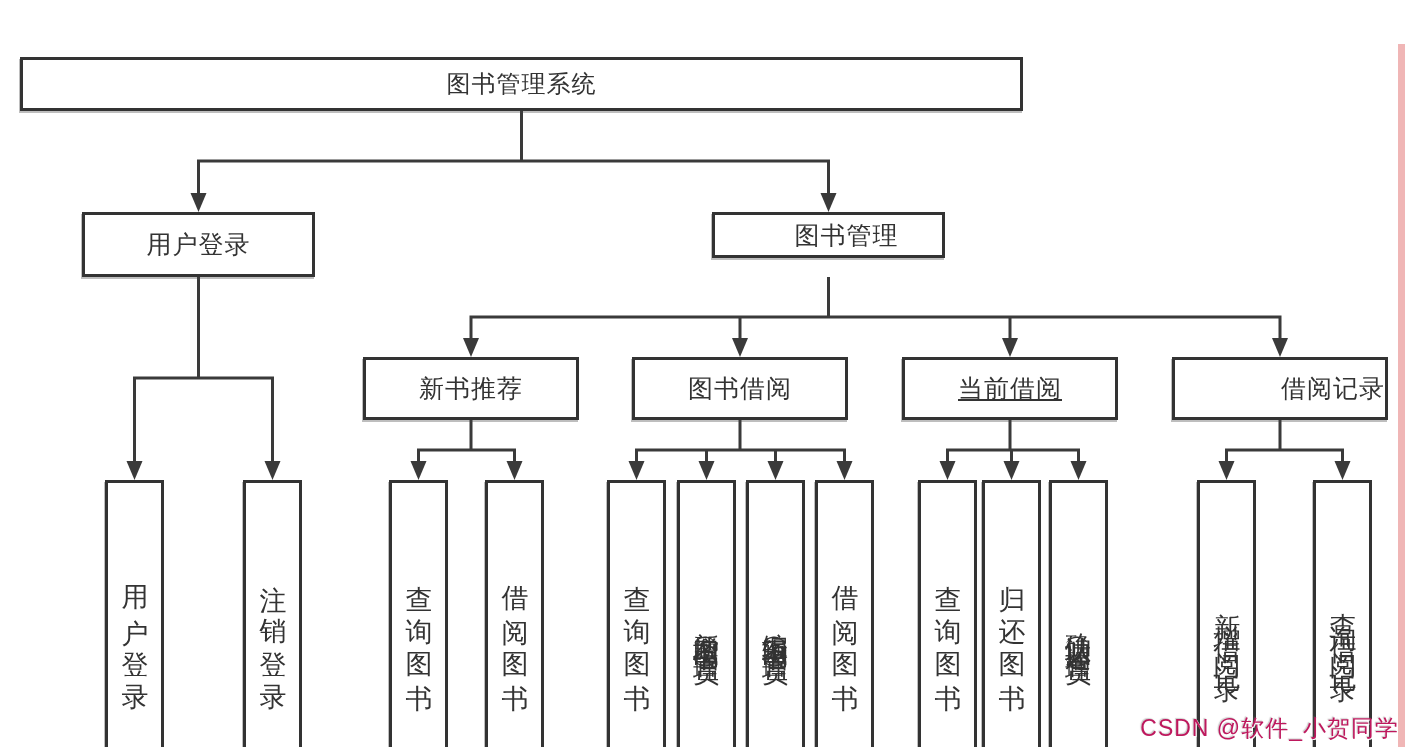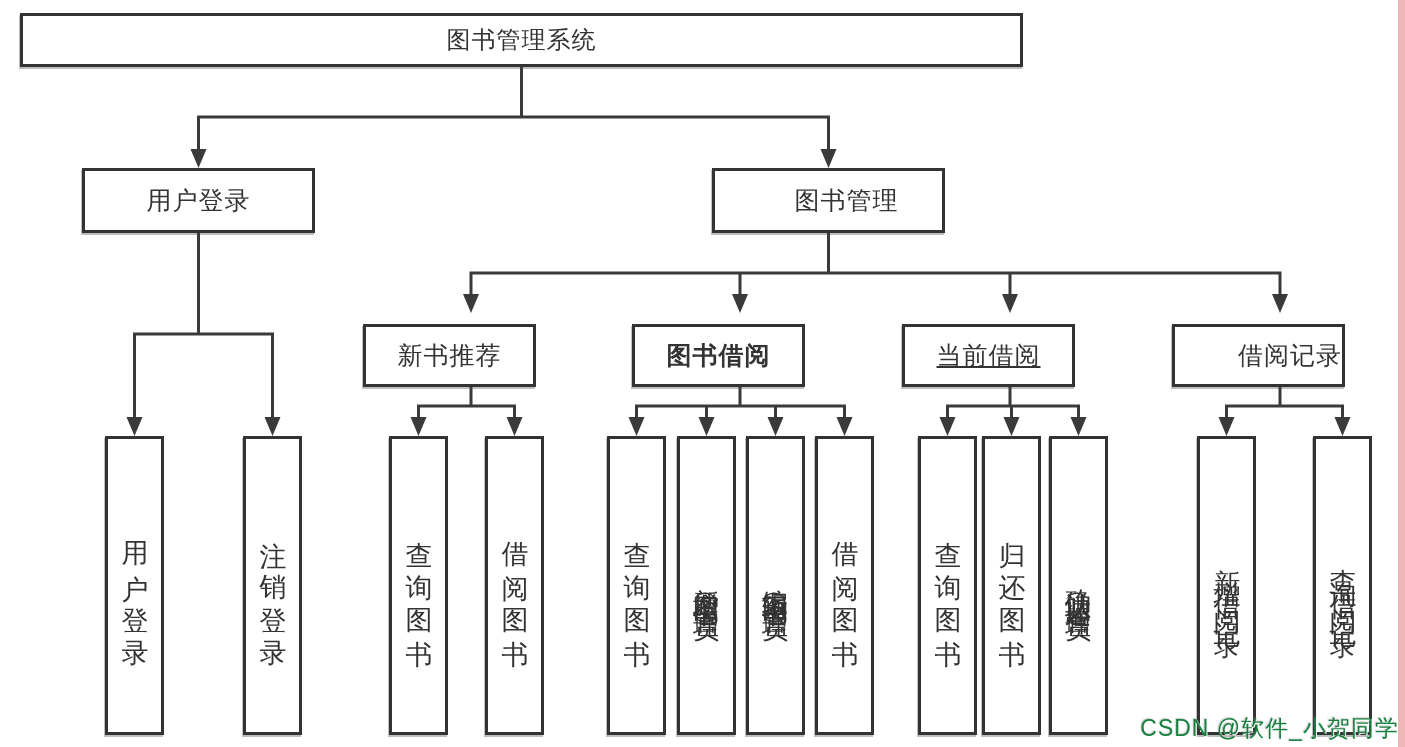--- a/index.html
+++ b/index.html
@@ -2,56 +2,56 @@
 <html><head>
 <meta charset="utf-8">
 <style>
   html,body{margin:0;padding:0;}
   body{
     width:1405px;height:747px;position:relative;overflow:hidden;
     background:#ffffff;
     font-family:"Liberation Sans",sans-serif;
     color:#333333;
   }
-  .canvas{position:absolute;inset:0;}
+  .canvas{position:absolute;inset:0;margin-top:44px;}
   svg.connectors{position:absolute;left:0;top:0;width:1405px;height:747px;}
   svg.connectors path{stroke:#3a3a3a;stroke-width:3;fill:none;}
   svg.connectors path.arrow{fill:#3a3a3a;stroke:none;}
   .node{
     position:absolute;box-sizing:border-box;
     background:#ffffff;border:3px solid #333333;
     display:flex;align-items:center;justify-content:center;
     box-shadow:-1px 2px 0 rgba(70,70,70,0.35);
   }
   .node .lbl{font-size:25px;letter-spacing:1px;color:#333333;white-space:nowrap;}
   .root-box{left:20px;top:13px;width:1003px;height:54px;}
   .root-box .lbl{font-size:24px;}
   .l2-0{left:82px;top:168px;width:233px;height:65px;}
-  .l2-1{left:712px;top:168px;width:233px;height:65px;padding-left:36px;}
-  .l3{top:324px;width:173px;height:63px;}
+  .l2-1{left:712px;top:168px;width:233px;height:46px;padding-left:36px;}
+  .l3{top:313px;width:216px;height:63px;}
   .l3-0{left:363px;}
-  .l3-1{left:632px;font-weight:bold;}
+  .l3-1{left:632px;}
   .l3-2{left:902px;text-decoration:underline;}
   .l3-3{left:1172px;justify-content:flex-end;}
   .leaf{top:436px;width:59px;height:299px;}
   .leaf .vlbl{
     writing-mode:vertical-rl;text-orientation:mixed;
     font-size:27px;color:#333333;line-height:1;
   }
   .len4 .vlbl{letter-spacing:33px;}
   .len6 .vlbl{letter-spacing:13px;}
   .len9 .vlbl{font-size:26px;letter-spacing:4px;}
   .lf-0{left:105px;}  .lf-1{left:243px;}  .lf-2{left:389px;}
   .lf-3{left:485px;}  .lf-4{left:607px;}  .lf-5{left:677px;}
   .lf-6{left:746px;}  .lf-7{left:815px;}  .lf-8{left:918px;}
   .lf-9{left:982px;}  .lf-10{left:1049px;}.lf-11{left:1197px;}
   .lf-12{left:1313px;}
   .watermark{
     position:absolute;right:6px;bottom:3px;z-index:5;
-    font-size:23px;color:#15803d;letter-spacing:1px;
+    font-size:23px;color:#be185d;letter-spacing:1px;
     text-shadow:1px 1px 0 rgba(255,255,255,0.95),-1px -1px 1px rgba(110,110,110,0.35);
   }
   .edge-strip{
     position:absolute;right:0;top:0;width:7px;height:747px;
     background:#f0b6b6;z-index:6;
   }
 </style>
 </head>
 <body>
 

